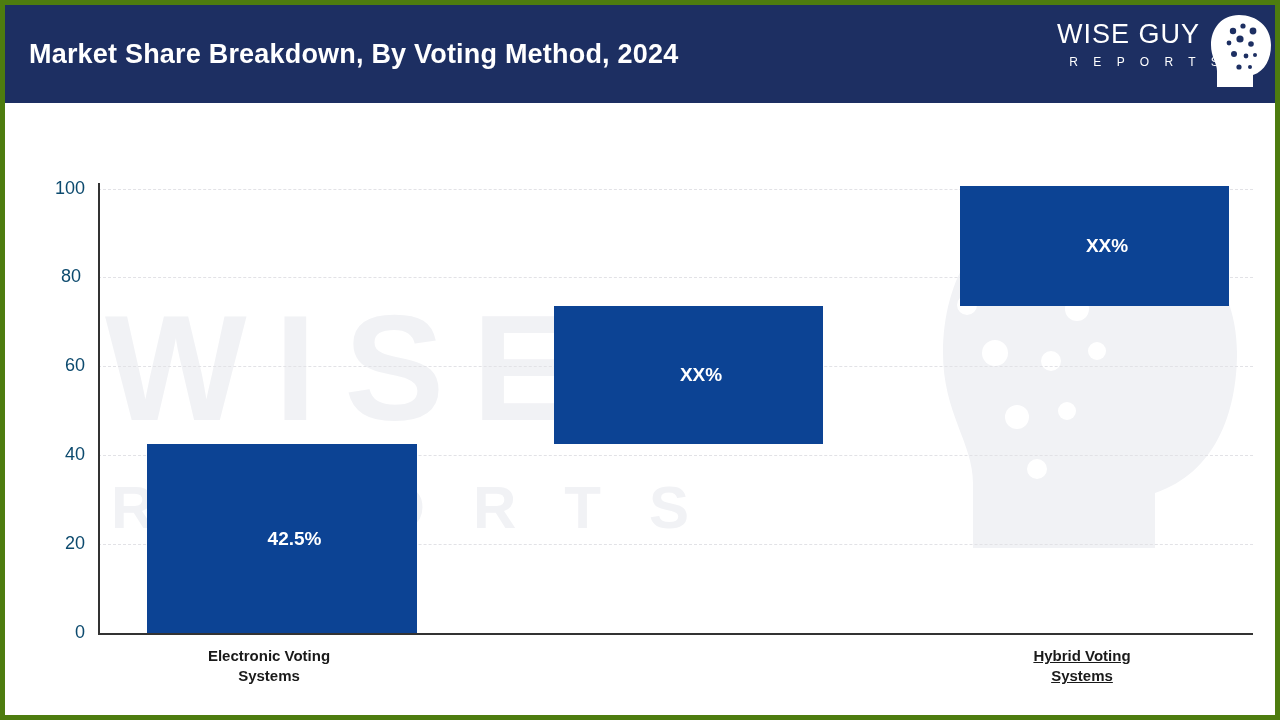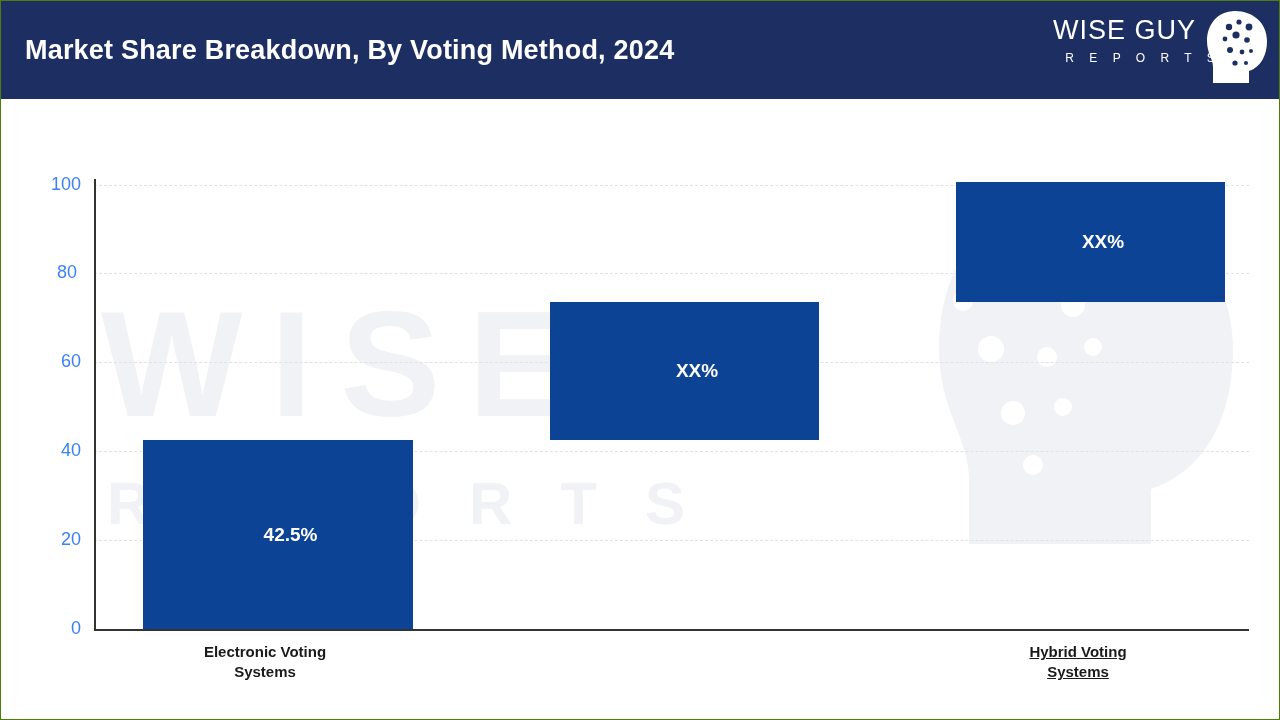--- a/index.html
+++ b/index.html
@@ -11,21 +11,21 @@
     height: 720px;
     background: #ffffff;
     font-family: "Liberation Sans", sans-serif;
     overflow: hidden;
   }
   .page {
     position: relative;
     width: 1280px;
     height: 720px;
     box-sizing: border-box;
-    border: 1px solid #4d7c0f;
+    border: 5px solid #4d7c0f;
     overflow: hidden;
     background: #ffffff;
   }
 
   
   .header {
     position: absolute;
     left: 0;
     top: 0;
     width: 1280px;
@@ -133,21 +133,21 @@
     top: 530px;
     width: 1155px;
     height: 0;
     border-top: 2px solid #333333;
   }
   .ytick {
     position: absolute;
     width: 60px;
     text-align: right;
     font-size: 18px;
-    color: #3b82f6;
+    color: #0c4a6e;
     transform: translateY(-11px);
   }
   .bar {
     position: absolute;
     background: #0c4394;
     display: flex;
     align-items: center;
     justify-content: center;
     padding-left: 25px;
   }

